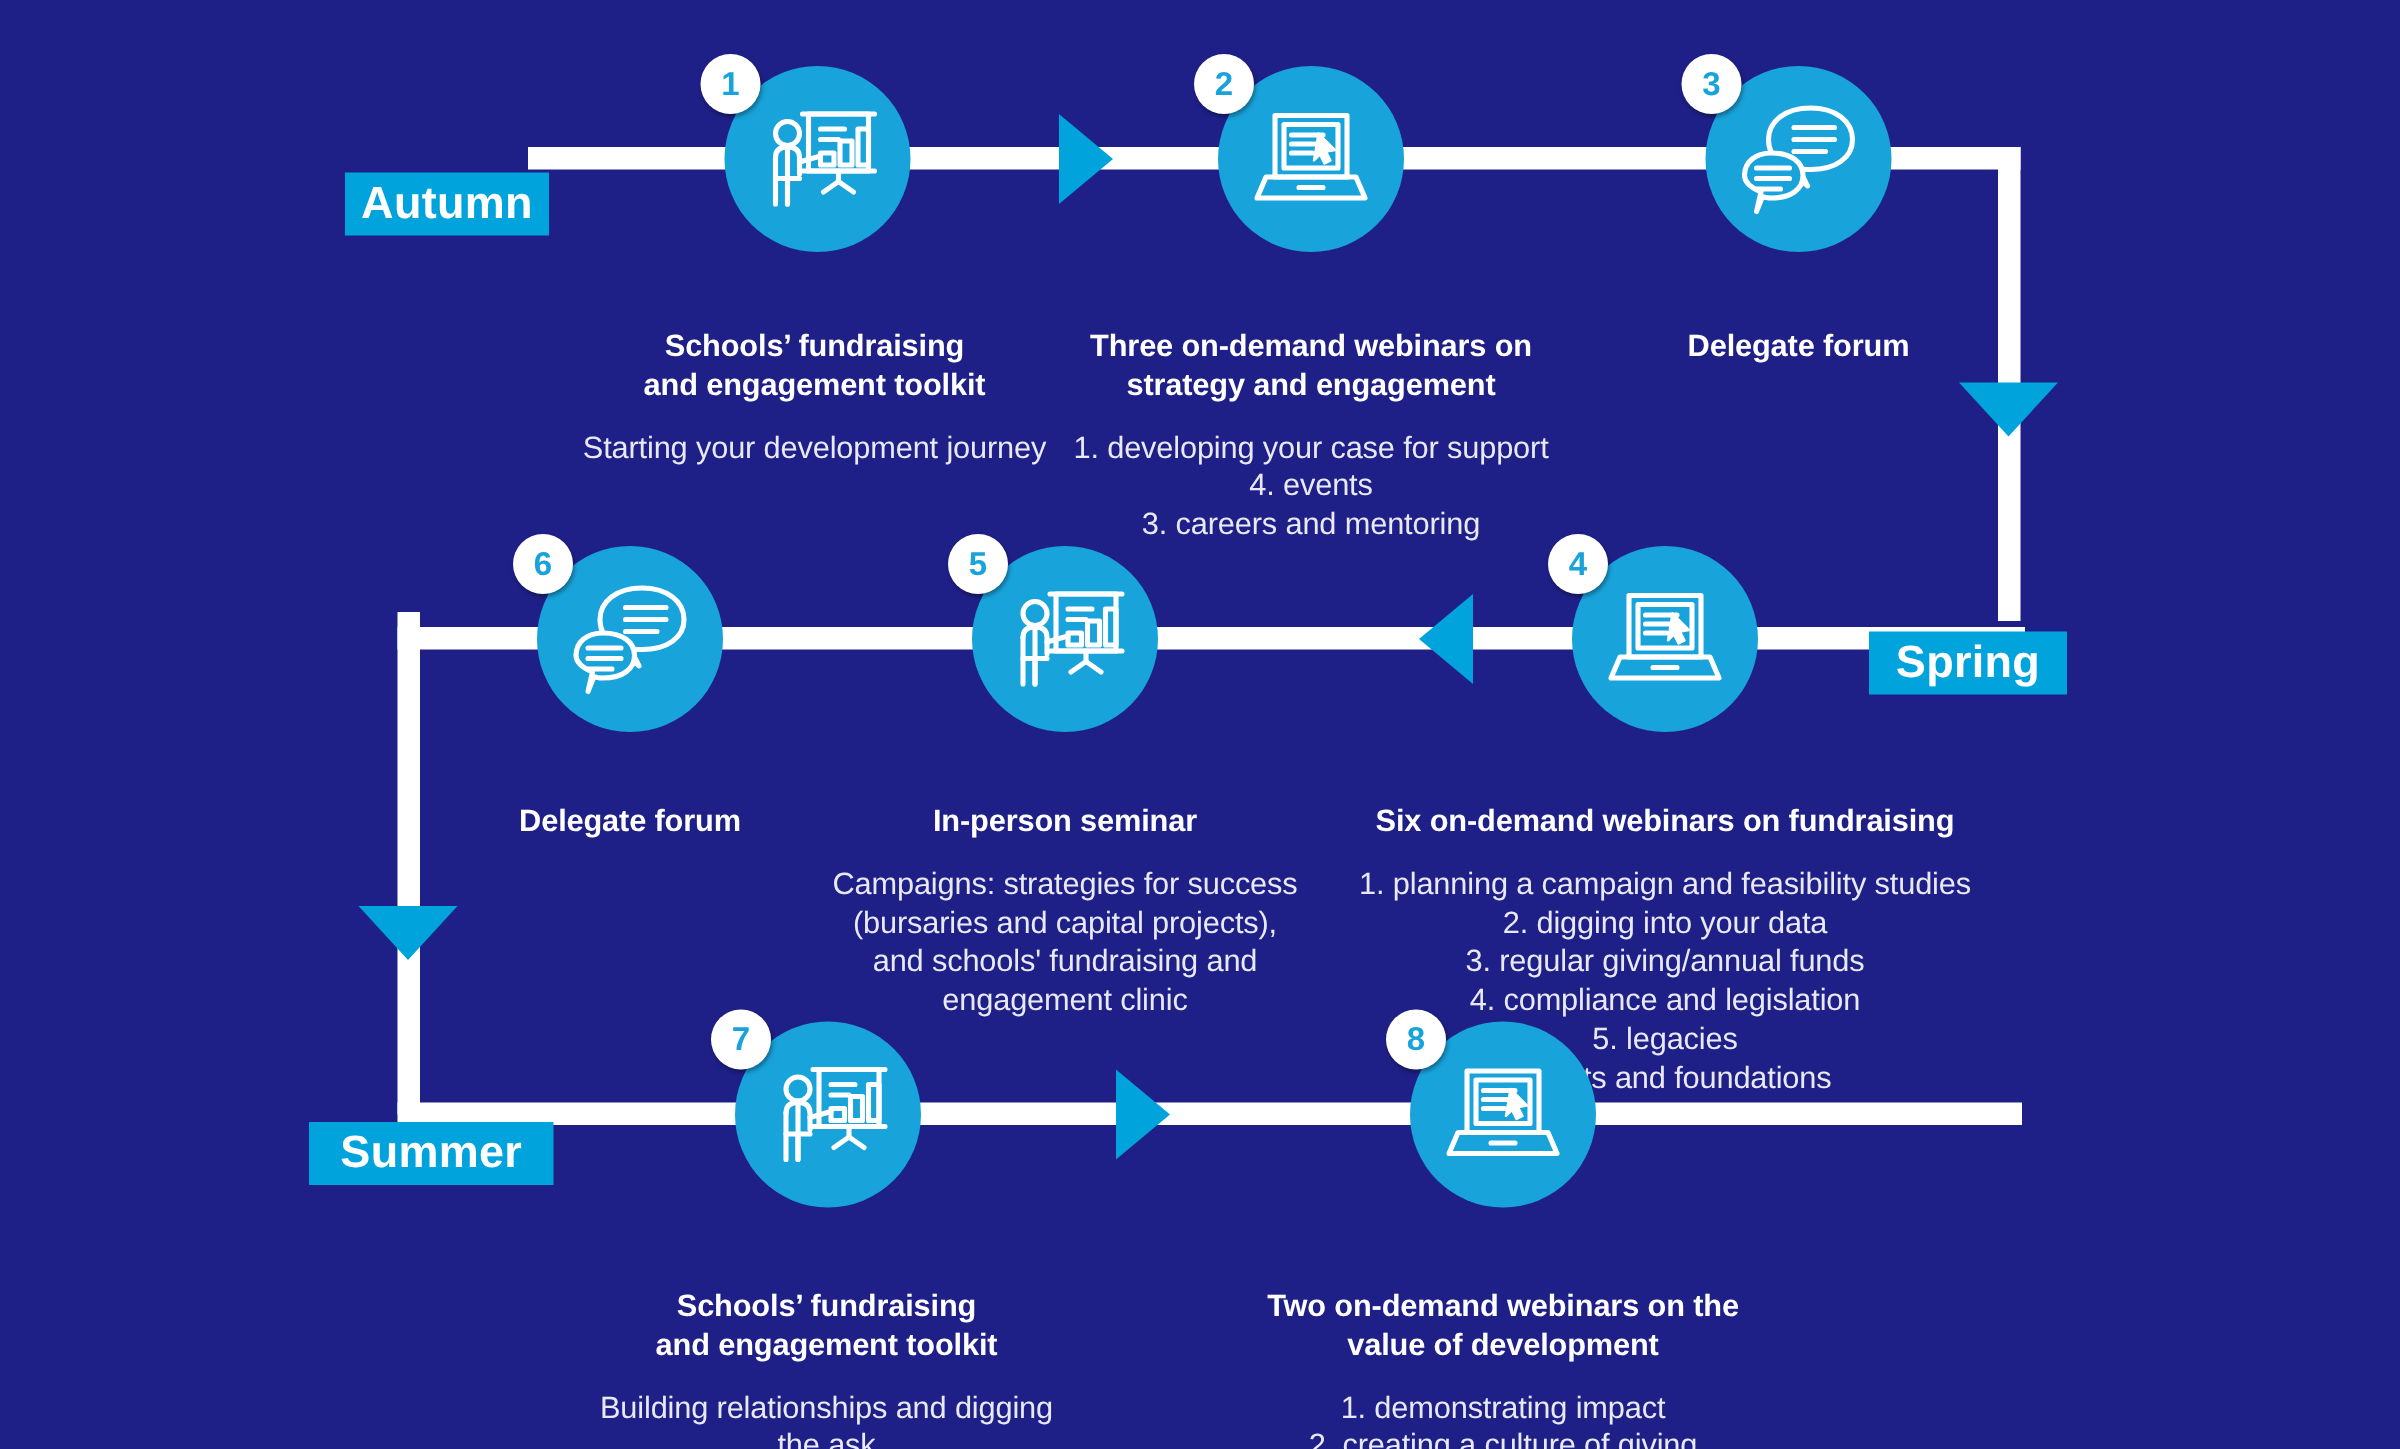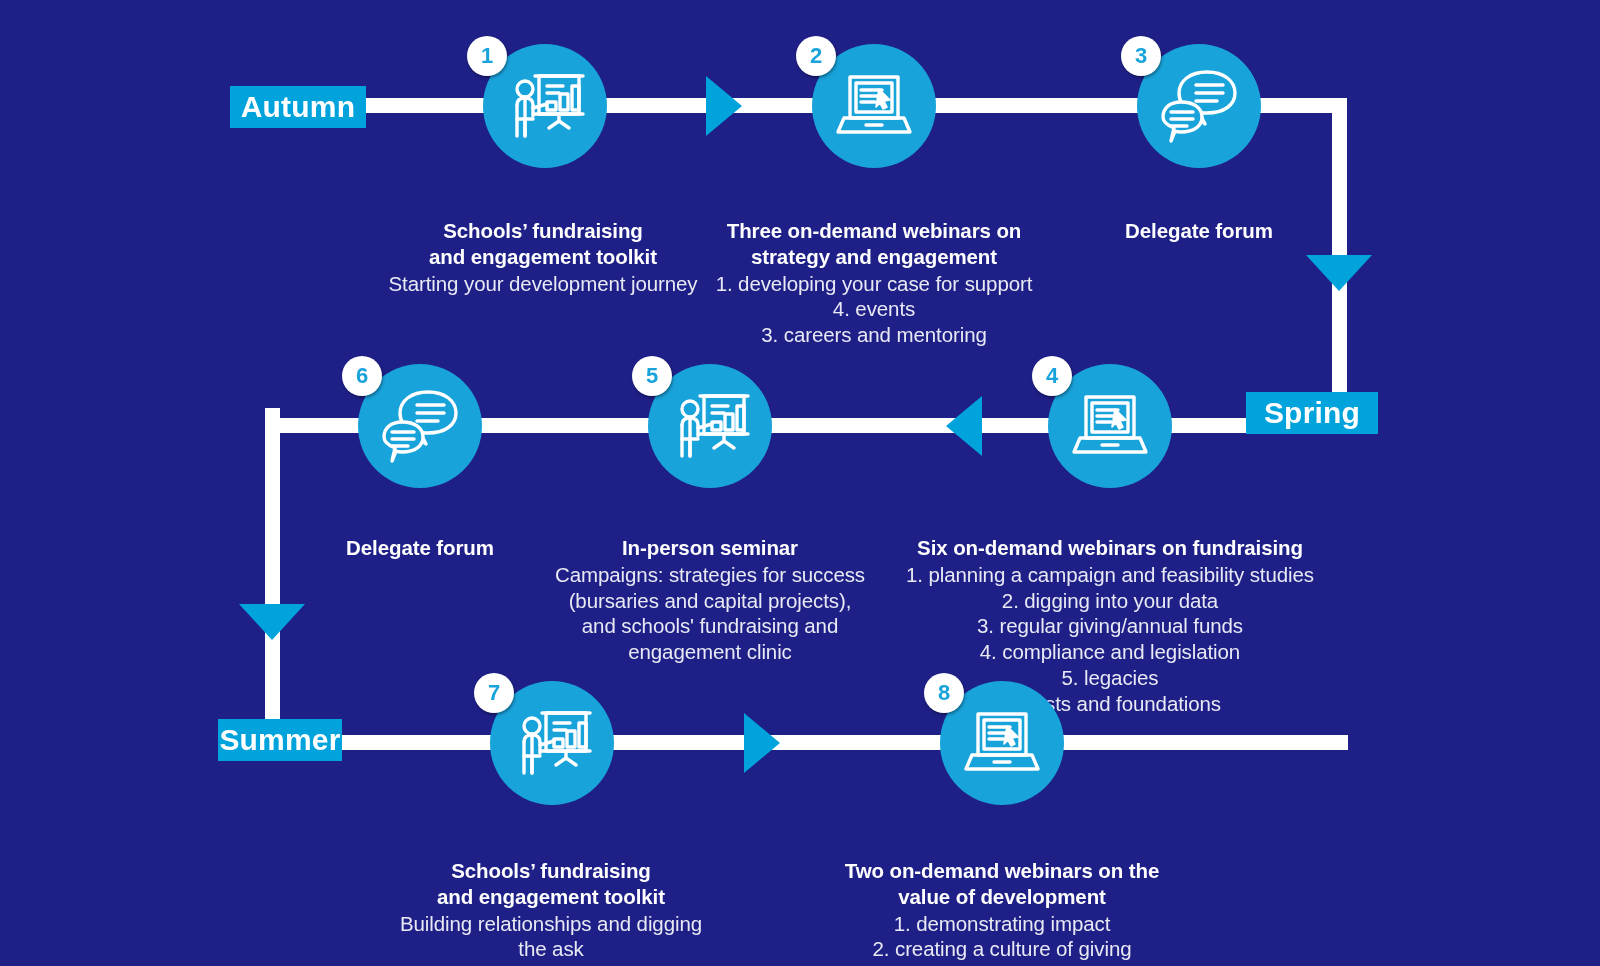--- a/index.html
+++ b/index.html
@@ -36,20 +36,21 @@
 
   
   .season{
     position:absolute;
     background:#00a3dc;
     color:#ffffff;
     font-weight:bold;
     font-size:30px;
     display:flex;align-items:center;justify-content:center;
     letter-spacing:.2px;
+    margin-top:29px;
   }
 
   
   .node{position:absolute;width:124px;height:124px;}
   .node .disc{
     position:absolute;left:0;top:0;width:124px;height:124px;
     border-radius:50%;background:#19a3db;
   }
   .node .badge{
     position:absolute;left:-16px;top:-8px;
@@ -80,21 +81,21 @@
     color:#ffffff;
     white-space:pre-line;
     letter-spacing:-.1px;
     margin-top:35px;
   }
   .caption .sub{
     font-size:20.5px;
     font-weight:normal;
     color:#e8e9f4;
     white-space:pre-line;
-    margin-top:1px;
+    margin-top:16px;
     letter-spacing:-.1px;
   }
 </style>
 </head>
 <body>
 
 <div id="stage">
 
   <div class="hline" style="left:352px;top:98px;width:995px;"></div>
   <div class="arrow-r" style="left:706px;top:76px;"></div>
@@ -110,21 +111,21 @@
 
   <div class="hline" style="left:265px;top:735px;width:1083px;"></div>
   <div class="arrow-r" style="left:744px;top:713px;"></div>
 
   <div class="season" style="left:230px;top:86px;width:136px;height:42px;">
     <span>Autumn</span>
   </div>
   <div class="season" style="left:1246px;top:392px;width:132px;height:42px;">
     <span>Spring</span>
   </div>
-  <div class="season" style="left:218px;top:719px;width:124px;height:42px;">
+  <div class="season" style="left:206px;top:719px;width:163px;height:42px;">
     <span>Summer</span>
   </div>
 
   <div class="node" style="left:483px;top:44px;">
     <div class="disc"></div>
     <div class="glyph">
       <svg width="84" height="84" viewBox="0 0 84 84" fill="none" stroke="#ffffff" stroke-width="3.4" stroke-linejoin="round" stroke-linecap="round">
         <rect x="36" y="12" width="40" height="38"></rect>
         <line x1="32" y1="12" x2="80" y2="12"></line>
         <line x1="32" y1="50" x2="80" y2="50"></line>

